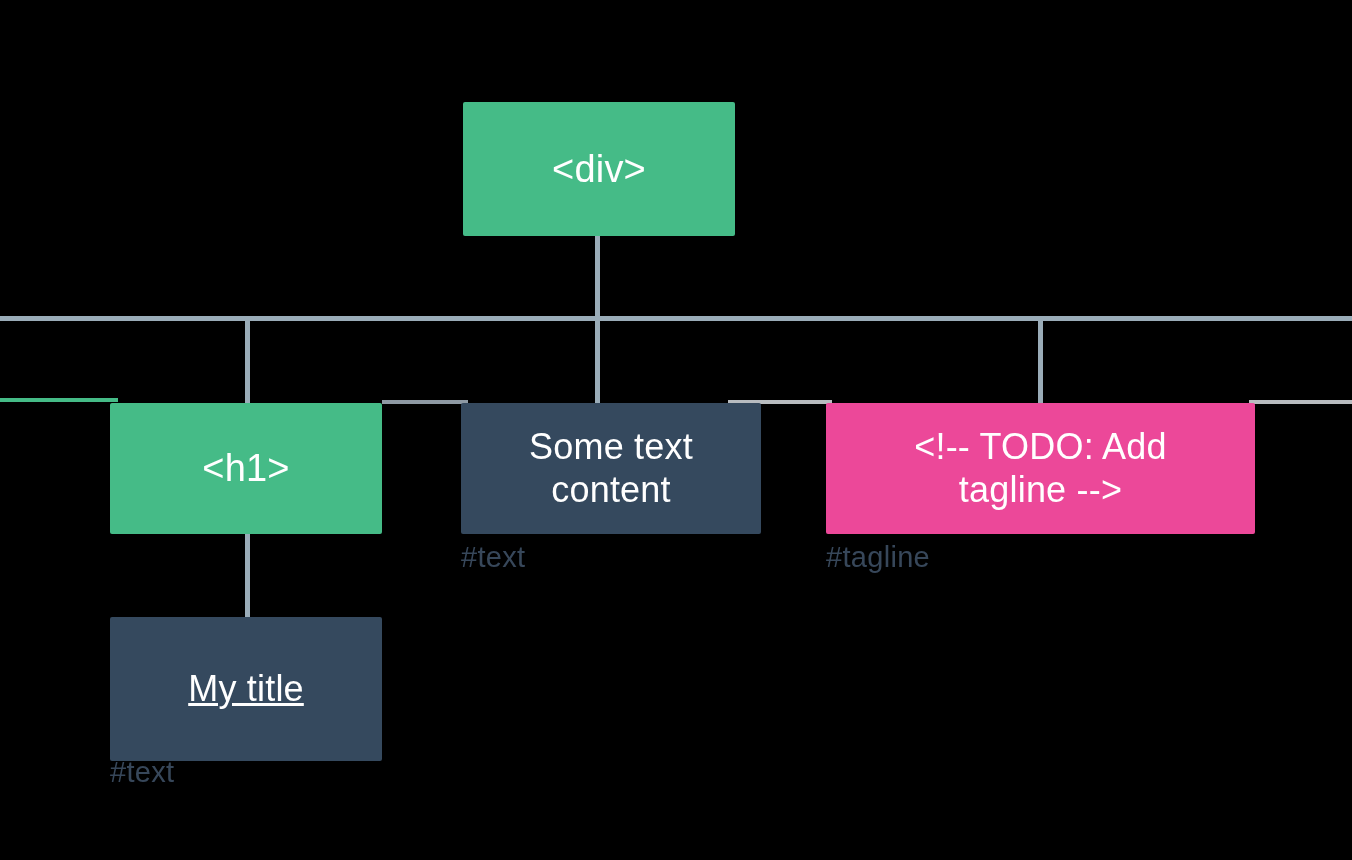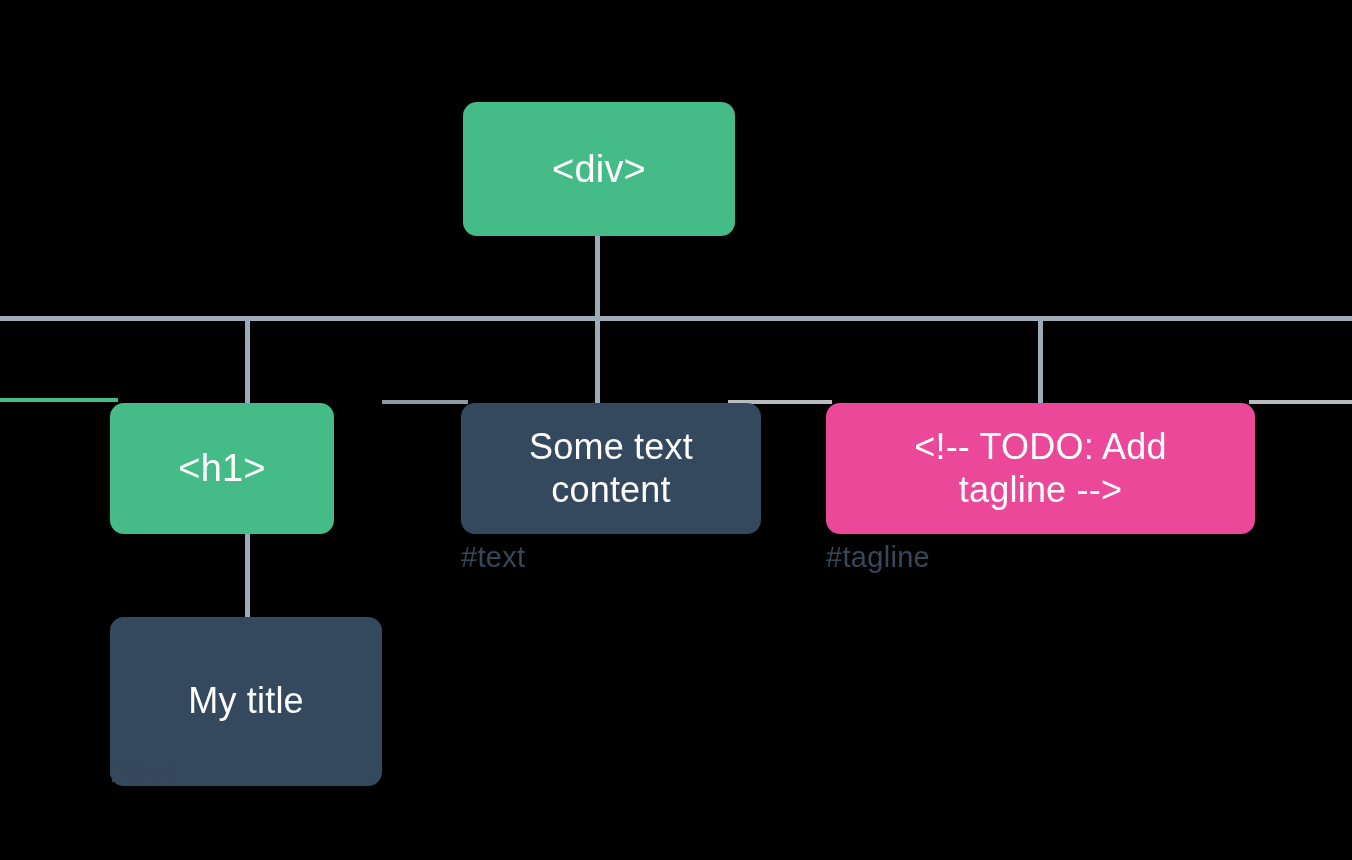--- a/index.html
+++ b/index.html
@@ -37,21 +37,21 @@
 
   
   .edge-rule {
     position: absolute;
     height: 4px;
   }
 
   
   .node {
     position: absolute;
-    border-radius: 14px;
+    border-radius: 2px;
     display: flex;
     align-items: center;
     justify-content: center;
     text-align: center;
     color: #ffffff;
     box-sizing: border-box;
     line-height: 1.18;
     letter-spacing: 0.2px;
   }
   .node-label-text {
@@ -97,34 +97,34 @@
 
   <div class="edge-rule" style="left:0px; top:398px; width:118px; background:#45bb87;"></div>
   <div class="edge-rule" style="left:382px; top:400px; width:86px; background:#8e99a3;"></div>
   <div class="edge-rule" style="left:728px; top:400px; width:104px; background:#b8bcc0;"></div>
   <div class="edge-rule" style="left:1249px; top:400px; width:103px; background:#b8bcc0;"></div>
 
   <div class="node green" style="left:463px; top:102px; width:272px; height:134px; font-size:38px;">
     <span class="node-label-text">&lt;div&gt;</span>
   </div>
 
-  <div class="node green" style="left:110px; top:403px; width:224px; height:131px; font-size:38px;text-align:right;">
+  <div class="node green" style="left:110px; top:403px; width:272px; height:131px; font-size:38px;text-align:right;">
     <span class="node-label-text">&lt;h1&gt;</span>
   </div>
 
   <div class="node navy" style="left:461px; top:403px; width:300px; height:131px; font-size:36px;">
     <span class="node-label-text">Some text
 content</span>
   </div>
   <div class="caption" style="left:461px; top:541px; width:272px;">#text</div>
 
   <div class="node grey" style="left:826px; top:403px; width:429px; height:131px; font-size:36px;">
     <span class="node-label-text">&lt;!-- TODO: Add
 tagline  --&gt;</span>
   </div>
   <div class="caption" style="left:826px; top:541px; width:429px;">#tagline</div>
 
-  <div class="node navy" style="left:110px; top:617px; width:272px; height:169px; font-size:36px;">
+  <div class="node navy" style="left:110px; top:617px; width:272px; height:144px; font-size:36px;text-decoration:underline;">
     <span class="node-label-text">My title</span>
   </div>
   <div class="caption" style="left:110px; top:756px; width:272px;">#text</div>
 
 </div>
 
 </body></html>

